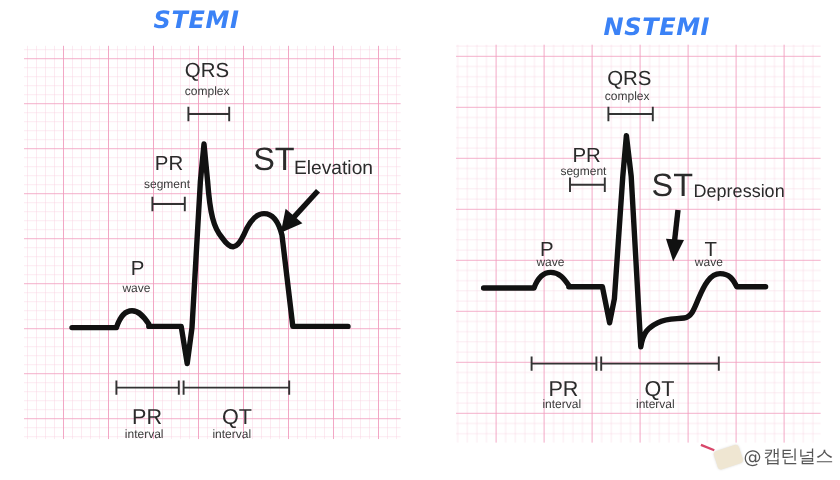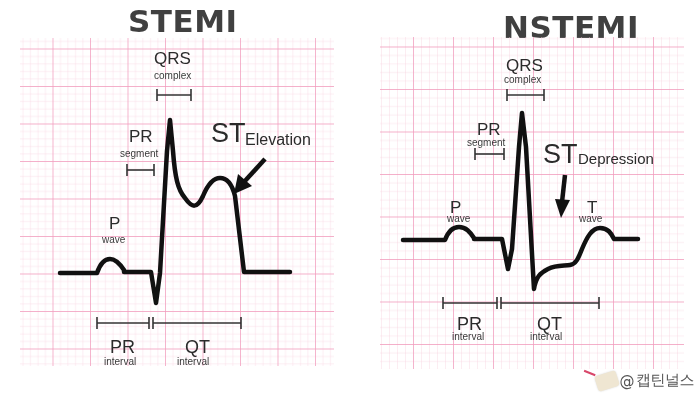--- a/index.html
+++ b/index.html
@@ -1,19 +1,19 @@
 <!DOCTYPE html>
 <html><head>
 <meta charset="utf-8">
 <style>
   html, body { margin: 0; padding: 0; background: #ffffff; }
   body { width: 700px; height: 400px; position: relative; overflow: hidden; font-family: "DejaVu Sans", sans-serif; }
   .title {
     position: absolute; font-family: "DejaVu Sans", sans-serif; font-weight: bold;
-    font-size: 31px; color: #404040; letter-spacing: 0.5px; line-height: 1;
+    font-size: 20px; color: #3b82f6; letter-spacing: 0.5px; line-height: 1; font-style: italic;
   }
   .panel { position: absolute; }
   .panel svg { display: block; }
   .lbl-big { font-family: "Liberation Sans", sans-serif; fill: #2b2b2b; }
   .lbl-small { font-family: "Liberation Sans", sans-serif; fill: #3a3a3a; }
   .watermark { position: absolute; right: 6px; bottom: 10px; display: flex; align-items: center; gap: 2px; }
   .watermark .tag {
     width: 22px; height: 16px; background: #efe6d2; border-radius: 3px; transform: rotate(-18deg);
     position: relative; box-shadow: 0 0 2px rgba(0,0,0,0.15);
   }

